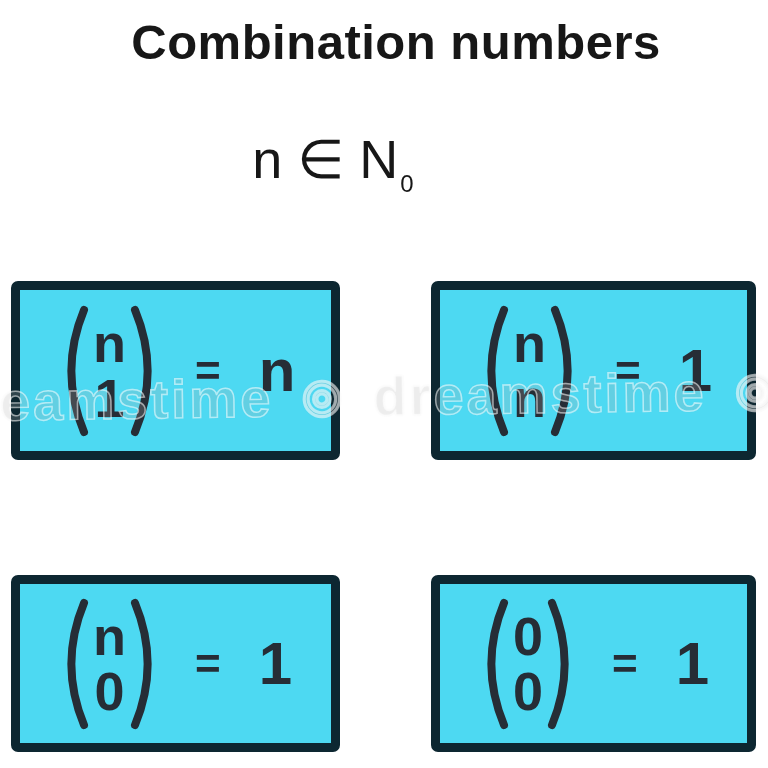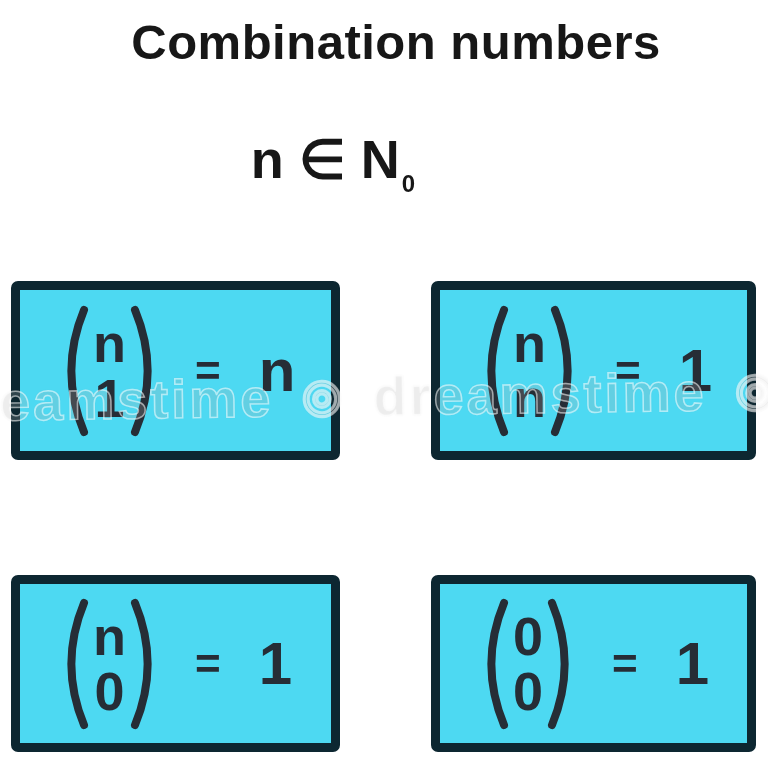--- a/index.html
+++ b/index.html
@@ -14,21 +14,21 @@
     position:absolute;top:14px;left:0;width:768px;
     text-align:center;
     font-size:49px;font-weight:bold;letter-spacing:0.5px;
     color:var(--heading,#171717);
     margin:0;
     padding-left:12px;
   }
   .subtitle{
     position:absolute;top:128px;left:0;width:664px;
     text-align:center;
-    font-size:54px;font-weight:bold;
+    font-size:54px;font-weight:normal;
     color:var(--heading,#171717);
   }
   .subtitle sub{
     font-size:24px;
     vertical-align:baseline;
     position:relative;top:14px;left:2px;
   }
   .fbox{
     position:absolute;
     box-sizing:border-box;

